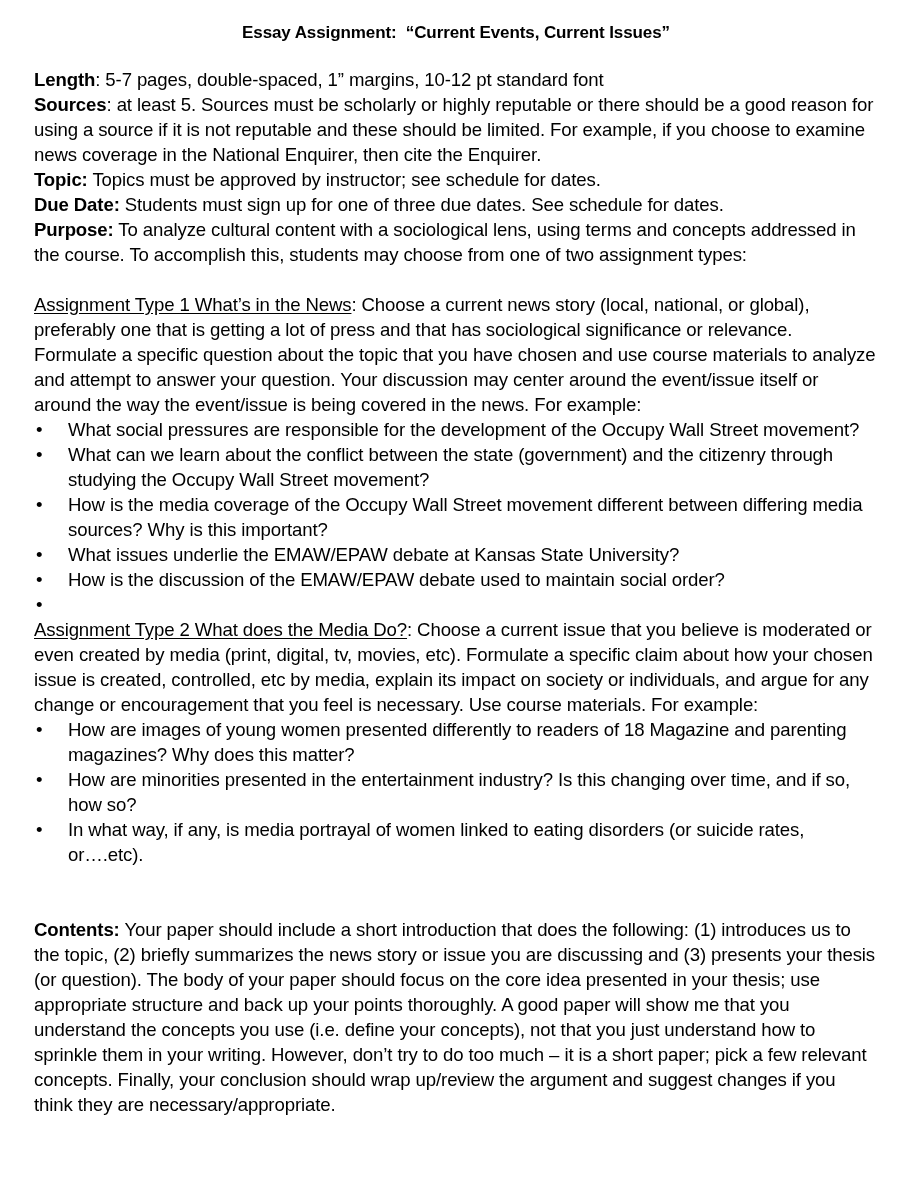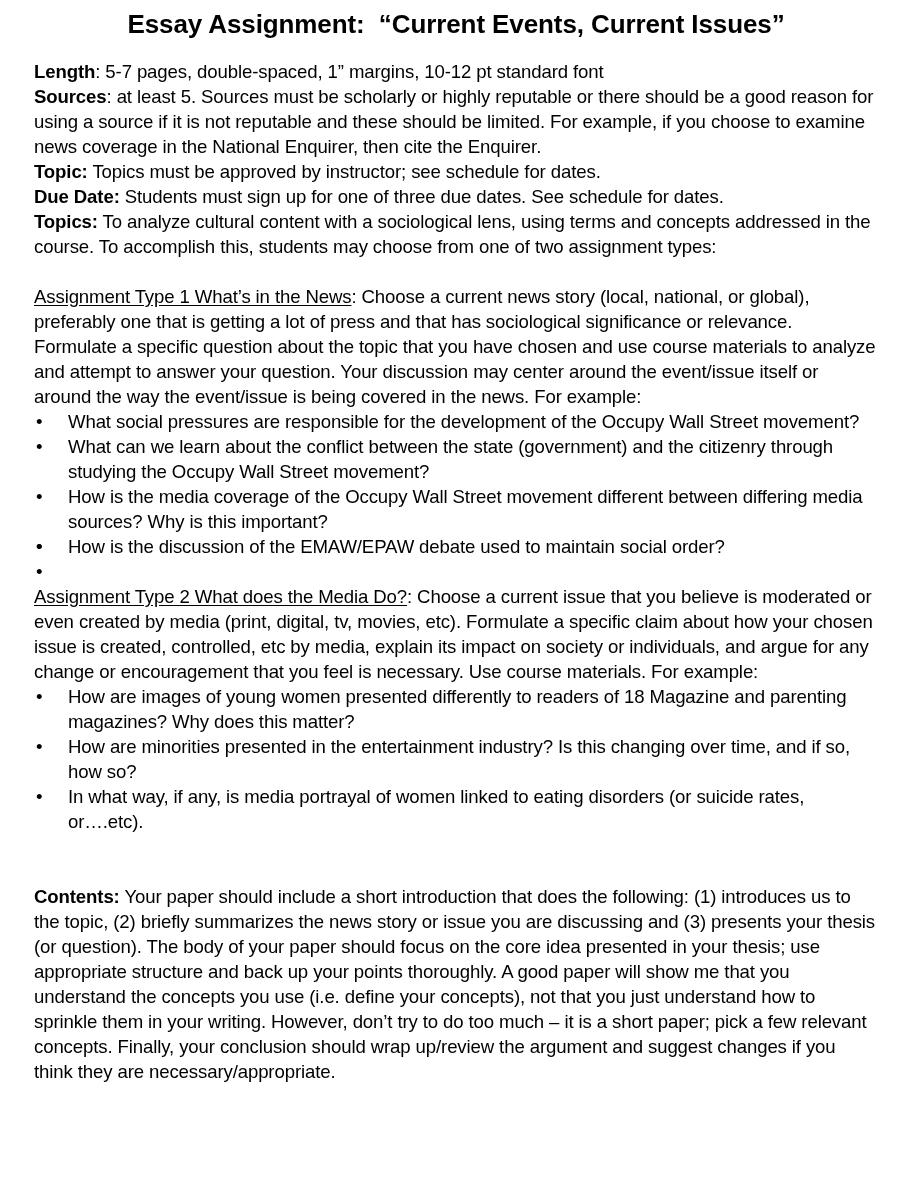--- a/index.html
+++ b/index.html
@@ -19,23 +19,23 @@
     position: relative;
     width: 914px;
     height: 1202px;
     box-sizing: border-box;
     padding: 0 36px 0 34px;
     background: #ffffff;
   }
   .doc-title {
     text-align: center;
     font-weight: bold;
-    font-size: 26px;
+    font-size: 17px;
     line-height: 25px;
-    padding-top: 12px;
+    padding-top: 20px;
     letter-spacing: -0.1px;
     white-space: pre;
   }
   .spacer-title { height: 22px; }
   .para {
     font-size: 18.6px;
     line-height: 25px;
     text-align: left;
     margin: 0;
     letter-spacing: -0.12px;
@@ -80,31 +80,31 @@
   <div class="spacer-title"></div>
 
   <p class="para"><span class="lbl">Length</span><span>:  5-7 pages, double-spaced, 1” margins, 10-12 pt standard font</span></p>
 
   <p class="para"><span class="lbl">Sources</span><span>:  at least 5.  Sources must be scholarly or highly reputable or there should be a good reason for using a source if it is not reputable and these should be limited.  For example, if you choose to examine news coverage in the National Enquirer, then cite the Enquirer.</span></p>
 
   <p class="para"><span class="lbl">Topic:</span><span>  Topics must be approved by instructor; see schedule for dates.</span></p>
 
   <p class="para"><span class="lbl">Due Date:</span><span>  Students must sign up for one of three due dates.  See schedule for dates.</span></p>
 
-  <p class="para"><span class="lbl">Topics:</span><span>  To analyze cultural content with a sociological lens, using terms and concepts addressed in the course.  To accomplish this, students may choose from one of two assignment types:</span></p>
+  <p class="para"><span class="lbl">Purpose:</span><span>  To analyze cultural content with a sociological lens, using terms and concepts addressed in the course.  To accomplish this, students may choose from one of two assignment types:</span></p>
 
   <div class="gap-md"></div>
 
   <p class="para section-head"><span class="uline">Assignment Type 1  What’s in the News</span><span>:  Choose a current news story (local, national, or global), preferably one that is getting a lot of press and that has sociological significance or relevance.  Formulate a specific question about the topic that you have chosen and use course materials to analyze and attempt to answer your question.  Your discussion may center around the event/issue itself or around the way the event/issue is being covered in the news.  For example:</span></p>
 
   <ul class="bullets">
     <li><span class="dot">•</span><span>What social pressures are responsible for the development of the Occupy Wall Street movement?</span></li>
     <li><span class="dot">•</span><span>What can we learn about the conflict between the state (government) and the citizenry through studying the Occupy Wall Street movement?</span></li>
     <li><span class="dot">•</span><span>How is the media coverage of the Occupy Wall Street movement different between differing media sources?  Why is this important?</span></li>
-    <li><span class="dot">•</span></li>
+    <li><span class="dot">•</span><span>What issues underlie the EMAW/EPAW debate at Kansas State University?</span></li>
     <li><span class="dot">•</span><span>How is the discussion of the EMAW/EPAW debate used to maintain social order?</span></li>
     <li><span class="dot">•</span></li>
   </ul>
 
   <div class="gap-md"></div>
 
   <p class="para section-head"><span class="uline">Assignment Type 2 What does the Media Do?</span><span>:  Choose a current issue that you believe is moderated or even created by media (print, digital, tv, movies, etc).  Formulate a specific claim about how your chosen issue is created, controlled, etc by media, explain its impact on society or individuals, and argue for any change or encouragement that you feel is necessary.  Use course materials.   For example:</span></p>
 
   <ul class="bullets">
     <li><span class="dot">•</span><span>How are images of young women presented differently to readers of 18 Magazine and parenting magazines?  Why does this matter?</span></li>

